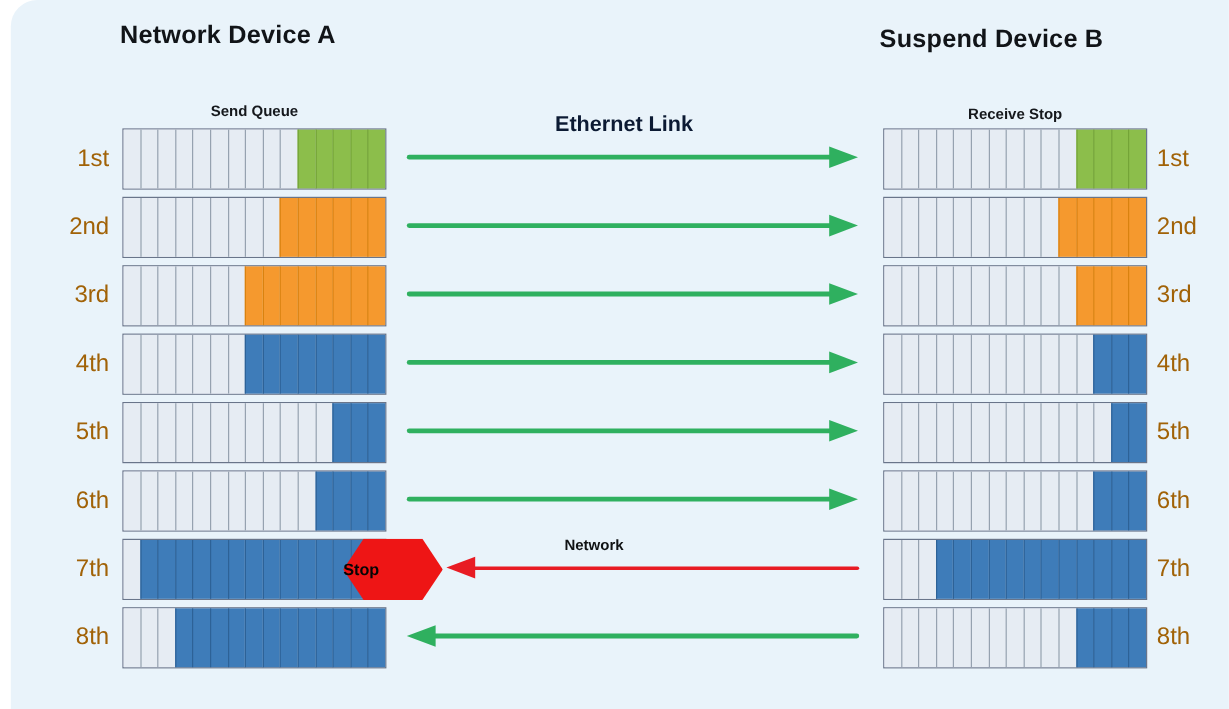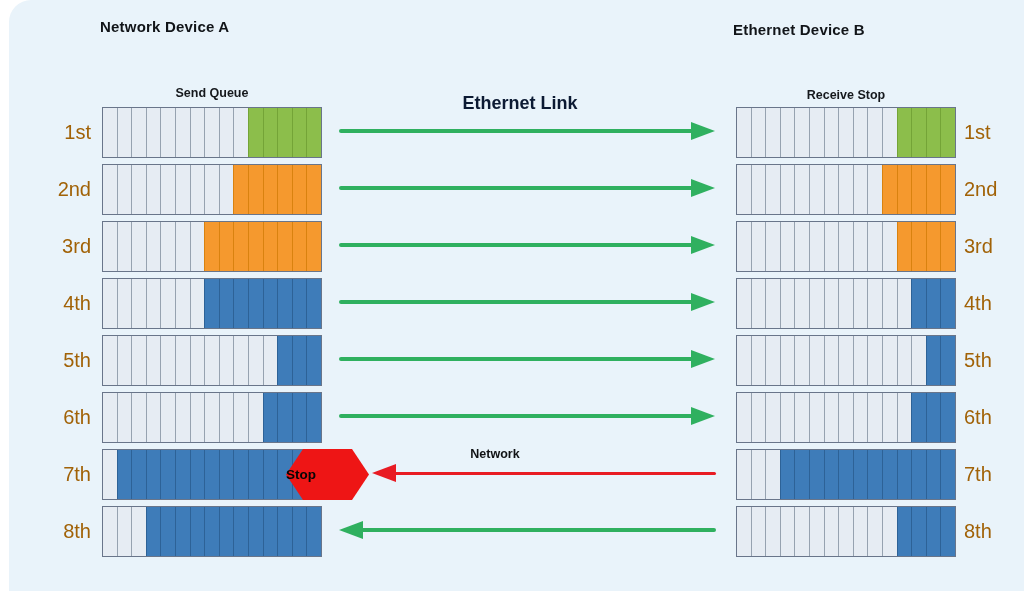--- a/index.html
+++ b/index.html
@@ -9,21 +9,21 @@
     background:#ffffff;
     font-family:"Liberation Sans", sans-serif;
     overflow:hidden;
   }
   #panel {
     position:absolute; left:9px; top:0; width:1015px; height:591px;
     background:var(--bg,#e9f3fa);
     border-top-left-radius:22px;
   }
   .device-title {
-    position:absolute; font-size:15px; font-weight:700; color:#111418;
+    position:absolute; font-size:21px; font-weight:700; color:#111418;
     letter-spacing:0.2px; white-space:nowrap;
   }
   #title-a { left:91px; top:18px; }
   #title-b { left:724px; top:21px; }
   .queue-caption {
     position:absolute; font-size:12.5px; font-weight:700; color:#15181c;
     width:220px; text-align:center; white-space:nowrap;
   }
   #send-caption { left:93px; top:86px;text-align:center; }
   #receive-caption { left:727px; top:88px; }
@@ -76,21 +76,21 @@
     position:absolute; left:0; top:0; width:83px; height:51px;
     line-height:51px; text-align:left;
     font-size:13.5px; font-weight:700; color:#050505;
   }
 </style>
 </head>
 <body>
 
 <div id="panel">
   <div id="title-a" class="device-title">Network Device A</div>
-  <div id="title-b" class="device-title">Ethernet Device B</div>
+  <div id="title-b" class="device-title">Suspend Device B</div>
   <div id="send-caption" class="queue-caption">Send Queue</div>
   <div id="receive-caption" class="queue-caption">Receive Stop</div>
   <div id="link-label">Ethernet Link</div>
   <div id="rows">
       <div class="row-label left" style="top: 107px;">1st</div>
       <div class="queue" style="left: 93px; top: 107px;">
         <div class="cell"></div>
         <div class="cell"></div>
         <div class="cell"></div>
         <div class="cell"></div>

